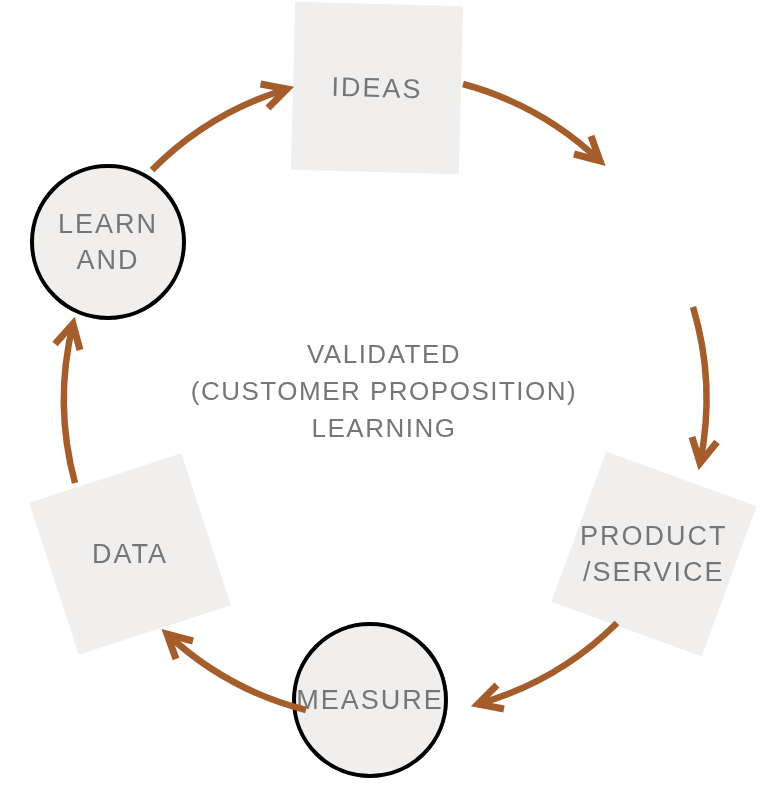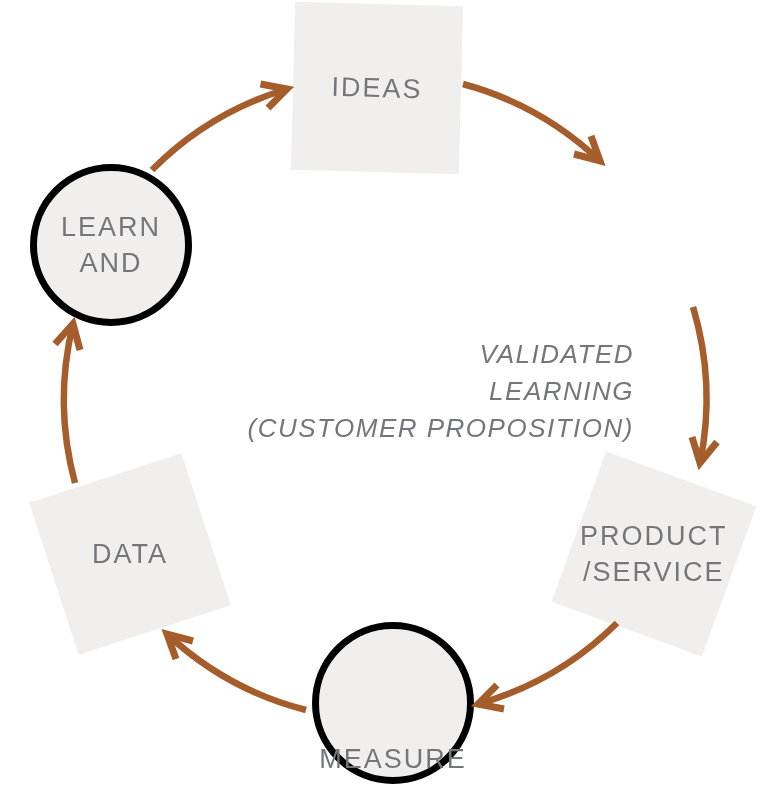--- a/index.html
+++ b/index.html
@@ -33,43 +33,42 @@
     color: #757679;
   }
   .node .label-line { display: block; line-height: 36px; }
   .square-node {
     width: 168px; height: 168px;
     left: 293px; top: 4px;
     transform: rotate(1.5deg);
   }
   .circle-node {
     width: 148px; height: 148px;
-    border: 7px solid #000000;
+    border: 4px solid #000000;
     border-radius: 50%;
   }
   .circle-build   { left: 564px; top: 157px; }
   .circle-learn   { left: 30px;  top: 164px; }
-  .circle-measure { left: 312px; top: 622px; justify-content: flex-end; }
+  .circle-measure { left: 292px; top: 622px; }
   .diamond-node { width: 160px; height: 160px; }
   .diamond-product { left: 574px; top: 474px; transform: rotate(20deg); }
   .diamond-product .inner { transform: rotate(-20deg); }
   .diamond-data { left: 50px; top: 474px; transform: rotate(-18deg); }
   .diamond-data .inner { transform: rotate(18deg); }
   .inner { display: flex; flex-direction: column; align-items: center; }
   .center-caption {
     position: absolute;
     left: 134px; top: 336px;
     width: 500px;
     z-index: 1;
-    text-align: right;
+    text-align: center;
     font-size: 26px;
     letter-spacing: 1.5px;
     line-height: 37px;
     color: #757679;
-    font-style: italic;
   }
   .center-caption span { display: block; }
 </style>
 </head>
 <body>
 
 <div class="stage">
 
   <svg class="arrows-layer" viewBox="0 0 768 790">
     <g>
@@ -120,17 +119,17 @@
     </span>
   </div>
 
   <div class="node circle-node circle-learn">
     <span class="label-line">LEARN</span>
     <span class="label-line">AND</span>
   </div>
 
   <div class="center-caption">
     <span>VALIDATED</span>
+    <span>(CUSTOMER PROPOSITION)</span>
     <span>LEARNING</span>
-    <span>(CUSTOMER PROPOSITION)</span>
   </div>
 
 </div>
 
 </body></html>

